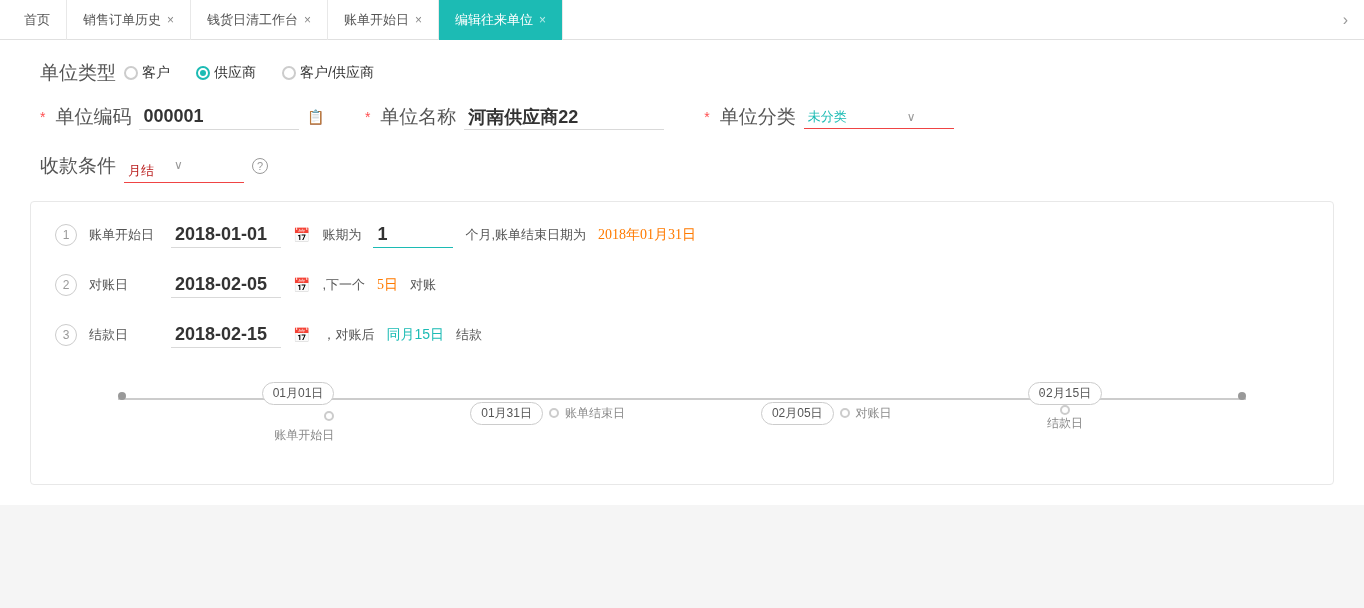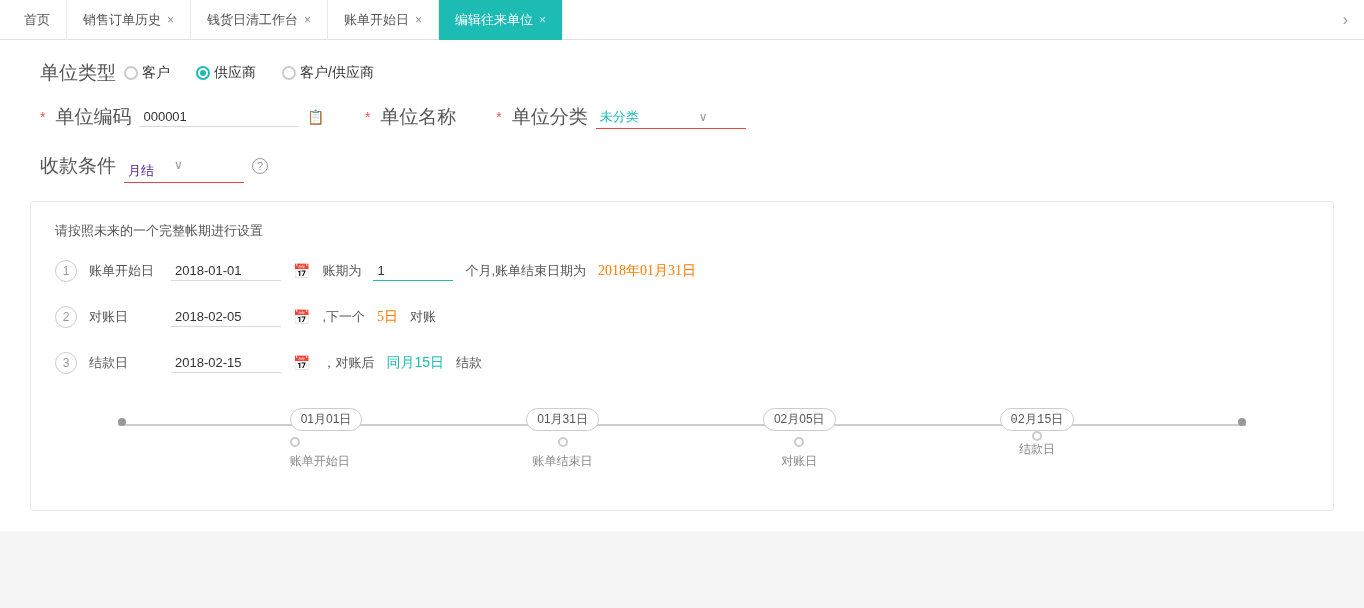--- a/index.html
+++ b/index.html
@@ -99,24 +99,25 @@
       border-radius: 50%;
       background: #1cbbb4;
     }
 
     
     .input-field {
       border: none;
       border-bottom: 1px solid #d9d9d9;
       outline: none;
       padding: 2px 4px;
-      font-size: 13px;
+      font-size: 18px;
       color: #333;
       background: transparent;
       width: 160px;
+      font-weight: bold;
     }
     .input-field.wide { width: 200px; }
     .input-field.narrow { width: 60px; border-bottom-color: #1cbbb4; }
 
     
     .select-field {
       display: flex;
       align-items: center;
       border-bottom: 1px solid #ef4444;
       padding: 2px 4px;
@@ -264,42 +265,42 @@
   <div class="form-row" style="gap:40px;">
     <div style="display:flex;align-items:center;gap:8px;">
       <span class="required-star">*</span>
       <span class="form-label">单位编码</span>
       <input class="input-field" type="text" value="000001" style="">
       <span class="cal-icon">📋</span>
     </div>
     <div style="display:flex;align-items:center;gap:8px;">
       <span class="required-star">*</span>
       <span class="form-label">单位名称</span>
+      <input class="input-field wide" type="text" value="河南供应商22" style="">
     </div>
     <div style="display:flex;align-items:center;gap:8px;">
       <span class="required-star">*</span>
       <span class="form-label">单位分类</span>
       <div class="select-field">
         <span class="select-value">未分类</span>
         <span class="select-arrow">∨</span>
       </div>
     </div>
   </div>
 
   <div class="form-row">
     <span class="form-label">收款条件</span>
     <div class="select-field" style="min-width:120px;gap:20px;">
-      <span style="color:#4c1d95;font-size:13px;margin-top:12px;">月结</span>
+      <span style="color:#b91c1c;font-size:13px;margin-top:12px;">月结</span>
       <span class="select-arrow">∨</span>
     </div>
     <div class="help-icon">?</div>
   </div>
 
   <div class="section-box">
-    <div class="section-title">请按照未来的一个完整帐期进行设置</div>
 
     <div class="step-row">
       <div class="step-num">1</div>
       <span class="step-label">账单开始日</span>
       <input class="input-field" type="text" value="2018-01-01" style="width: 110px;">
       <span class="cal-icon">📅</span>
       <span class="step-hint">账期为</span>
       <input class="input-field narrow" type="text" value="1" style="width: 80px; border-bottom-color: rgb(28, 187, 180);">
       <span class="step-hint">个月,账单结束日期为</span>
       <span class="highlight-orange">2018年01月31日</span>
@@ -329,33 +330,33 @@
     <div style="position:relative; padding: 10px 0 20px 0; margin-top:8px;">
 
       <div style="position:absolute; top:26px; left:5%; right:5%; height:2px; background:#ccc;"></div>
 
       <div style="display:flex; justify-content:space-between; padding:0 5%; position:relative; z-index:1;">
 
         <div style="display:flex;flex-direction:column;align-items:center;gap:6px;">
           <div style="width:8px;height:8px;border-radius:50%;background:#999;margin-top:10px;"></div>
         </div>
 
-        <div style="display:flex;flex-direction:column;align-items:flex-start;gap:6px;">
+        <div style="display:flex;flex-direction:column;align-items:flex-end;gap:6px;">
           <div class="timeline-badge">01月01日</div>
           <div style="width:10px;height:10px;border-radius:50%;border:2px solid #ccc;background:#fff;"></div>
           <span class="timeline-sublabel">账单开始日</span>
         </div>
 
-        <div style="display:flex;flex-direction:column;align-items:center;gap:6px;">
+        <div style="display:flex;flex-direction:row;align-items:center;gap:6px;">
           <div class="timeline-badge">01月31日</div>
           <div style="width:10px;height:10px;border-radius:50%;border:2px solid #ccc;background:#fff;"></div>
           <span class="timeline-sublabel">账单结束日</span>
         </div>
 
-        <div style="display:flex;flex-direction:column;align-items:center;gap:6px;">
+        <div style="display:flex;align-items:center;gap:6px;">
           <div class="timeline-badge">02月05日</div>
           <div style="width:10px;height:10px;border-radius:50%;border:2px solid #ccc;background:#fff;"></div>
           <span class="timeline-sublabel">对账日</span>
         </div>
 
         <div style="display:flex;flex-direction:column;align-items:center;font-family:Liberation Mono, monospace;">
           <div class="timeline-badge">02月15日</div>
           <div style="width:10px;height:10px;border-radius:50%;border:2px solid #ccc;background:#fff;"></div>
           <span class="timeline-sublabel">结款日</span>
         </div>

